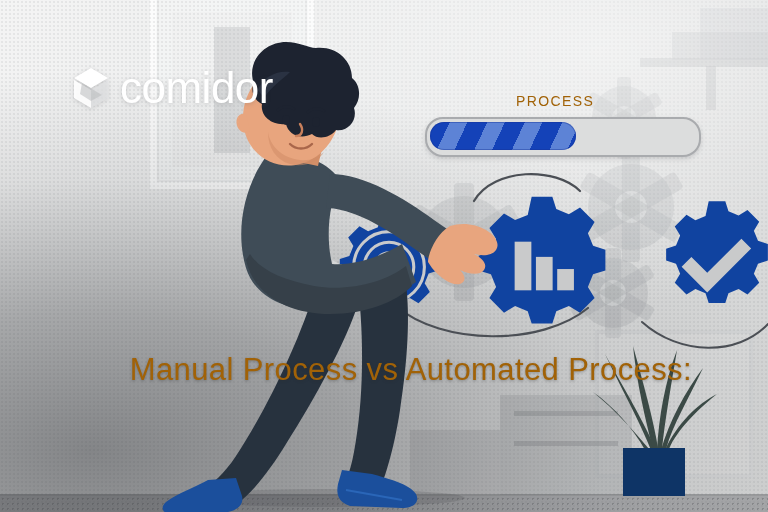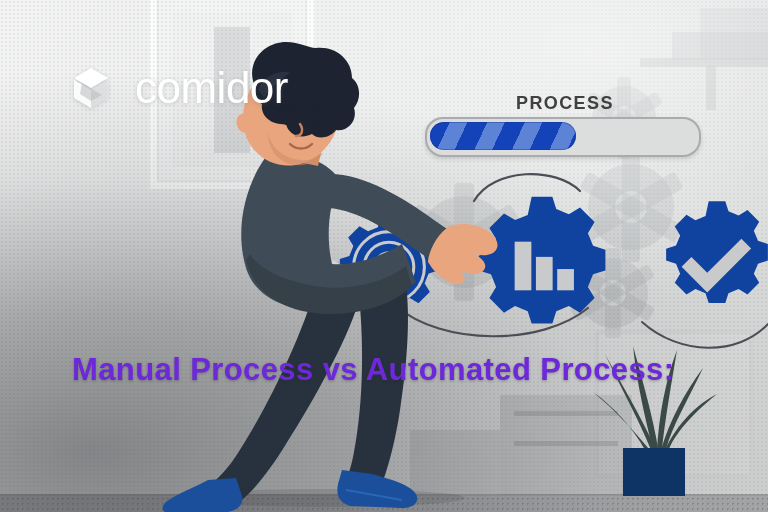--- a/index.html
+++ b/index.html
@@ -89,33 +89,33 @@
   .wall-panel{
     left:595px;top:330px;width:150px;height:140px;
     border:4px solid rgba(200,202,205,.40);
     background:rgba(228,229,230,.20);
   }
   .low-box{left:410px;top:430px;width:90px;height:64px;background:rgba(150,152,156,.26);}
 
   
   .logo{
     position:absolute;left:72px;top:66px;
-    display:flex;align-items:center;gap:25px;
+    display:flex;align-items:center;gap:10px;
     filter:drop-shadow(0 1px 2px rgba(90,92,96,.25));
   }
   .logo-mark{width:38px;height:42px;display:block;}
   .logo-text{
     color:#ffffff;font-size:44px;letter-spacing:-.5px;
     font-weight:400;line-height:1;
   }
 
   
   .process-label{
     position:absolute;left:516px;top:93px;
-    color:#404040;font-size:18px;font-weight:bold;letter-spacing:1.4px;
+    color:#a16207;font-size:14px;font-weight:normal;letter-spacing:1.4px;
   }
   .pbar-track{
     position:absolute;left:425px;top:117px;width:272px;height:36px;
     border-radius:18px;
     background:#dcdddd;
     border:2px solid #a9abae;
     box-shadow:0 2px 4px rgba(110,112,116,.25);
     overflow:hidden;
   }
   .pbar-fill{
@@ -134,24 +134,25 @@
   
   .char{position:absolute;left:150px;top:28px;width:400px;height:484px;}
   .char svg{display:block;}
 
   
   .plant{position:absolute;left:585px;top:340px;width:140px;height:156px;}
 
   
   .headline{
     position:absolute;left:72px;top:348px;width:620px;
-    color:#6d28d9;
-    font-size:31px;line-height:44px;font-weight:700;
+    color:#a16207;
+    font-size:31px;line-height:44px;font-weight:400;
     letter-spacing:.4px;
     text-shadow:0 1px 3px rgba(40,42,46,.35);
+    text-align:right;
   }
   .headline .l2{display:block;}
 </style>
 </head>
 <body>
 
 <div id="stage">
 
   <div class="bg-base"></div>
 

